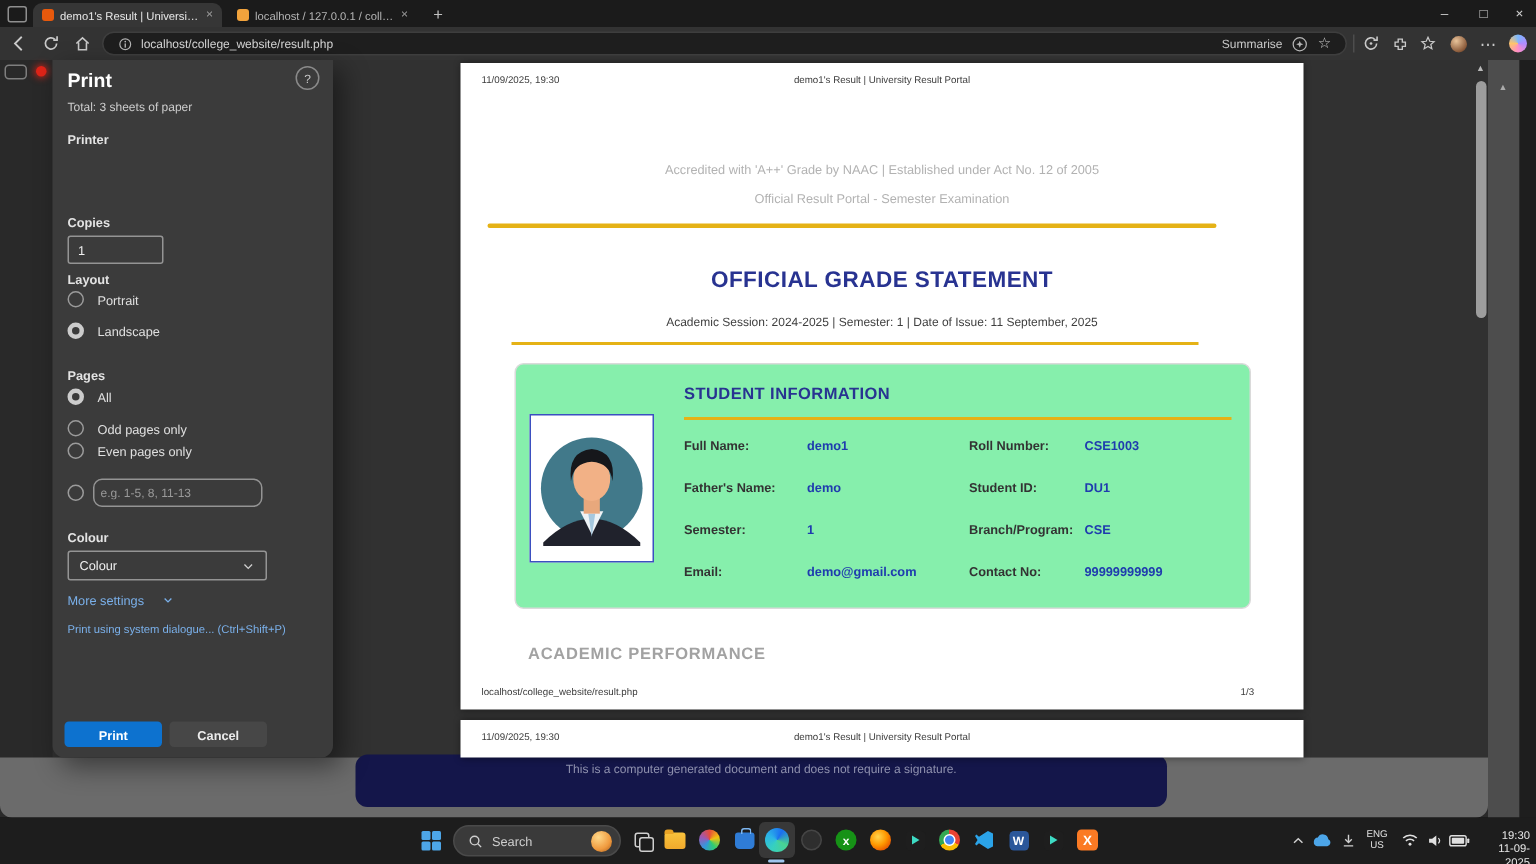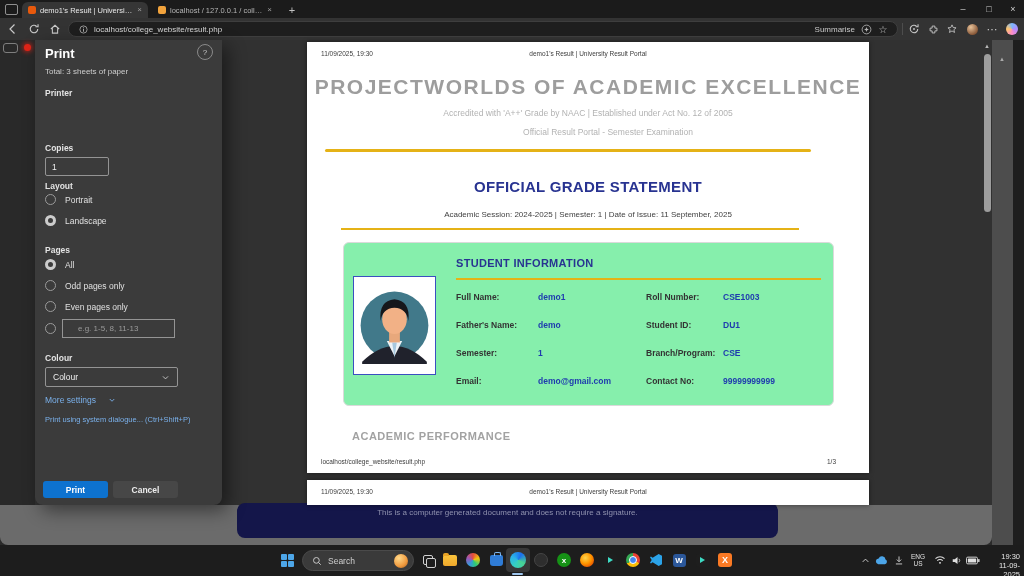--- a/index.html
+++ b/index.html
@@ -53,38 +53,38 @@
   .pd-help{left:162px;top:4px;width:14px;height:14px;border:1px solid #8a8a8a;border-radius:50%;display:flex;align-items:center;justify-content:center;font-size:8px;color:#c9c9c9;}
   .pd-total{left:10px;top:27px;font-size:8px;color:#cdcdcd;}
   .pd-label{left:10px;font-size:8.5px;font-weight:bold;color:#e3e3e3;}
   .pd-select{left:10px;width:133px;height:20px;border:1px solid #949494;border-radius:2px;background:#3b3b3b;display:flex;align-items:center;padding:0 7px;box-sizing:border-box;justify-content:space-between;}
   .pd-select span{font-size:8.5px;color:#f0f0f0;}
   .pd-input{left:10px;width:64px;height:19px;border:1px solid #949494;border-radius:2px;background:#3b3b3b;color:#f0f0f0;font-size:8.5px;padding:0 6px;box-sizing:border-box;font-family:"Liberation Sans",sans-serif;}
   .radio-row{left:10px;display:flex;align-items:center;gap:9px;}
   .radio{width:11px;height:11px;border:1px solid #9b9b9b;border-radius:50%;box-sizing:border-box;flex:none;}
   .radio.sel{border:3.5px solid #cccccc;}
   .radio-row .rlab{font-size:8.5px;color:#e0e0e0;}
-  .pages-input{left:27px;width:113px;height:19px;border:1px solid #949494;border-radius:0;background:#3b3b3b;color:#cfcfcf;font-size:8px;padding:0 15px;box-sizing:border-box;font-family:"Liberation Sans",sans-serif;}
+  .pages-input{left:27px;width:113px;height:19px;border:1px solid #949494;border-radius:6px;background:#3b3b3b;color:#cfcfcf;font-size:8px;padding:0 4px;box-sizing:border-box;font-family:"Liberation Sans",sans-serif;}
   .pages-input::placeholder{color:#9a9a9a;}
   .pd-link{left:10px;font-size:8.5px;color:#7ab0ea;display:flex;align-items:center;gap:12px;}
   .pd-link2{left:10px;font-size:7.5px;color:#7ab0ea;white-space:nowrap;}
   .btn{top:441px;width:65px;height:17px;border-radius:3px;display:flex;align-items:center;justify-content:center;font-size:8.5px;font-weight:bold;}
   .btn-print{left:8px;background:#0d72cf;color:#ffffff;}
   .btn-cancel{left:78px;background:#474747;color:#ececec;}
 
   
   .sheet{left:307px;width:562px;background:#ffffff;box-shadow:0 0 5px rgba(0,0,0,.45);}
   #sheet1{top:2px;height:431px;}
   #sheet2{top:440px;height:25px;}
   .ph{font-size:6.5px;color:#3c3c3c;white-space:nowrap;}
   .ph-date{left:14px;top:8px;}
   .ph-center{left:0;top:8px;width:562px;text-align:center;}
   .uni-name{left:0;top:33px;width:562px;text-align:center;font-size:21px;font-weight:bold;color:#9d9d9d;letter-spacing:1.5px;}
   .accred{left:0;top:66px;width:562px;text-align:center;font-size:8.5px;color:#b2b2b2;}
-  .portal{left:0;top:85px;width:562px;text-align:center;font-size:8.5px;color:#b2b2b2;padding-left:20px;}
+  .portal{left:0;top:85px;width:562px;text-align:center;font-size:8.5px;color:#b2b2b2;}
   .gold-thick{left:18px;top:107px;width:486px;height:3px;background:#e5b216;border-radius:2px;}
   .stmt{left:0;top:136px;width:562px;text-align:center;font-size:15px;font-weight:bold;color:#283391;letter-spacing:.3px;}
   .session{left:0;top:168px;width:562px;text-align:center;font-size:8px;color:#3f3f3f;}
   .gold-thin{left:34px;top:186px;width:458px;height:1.5px;background:#e5b216;}
   .card{left:36px;top:200px;width:491px;height:164px;border:1px solid #dadada;border-radius:6px;background:#86efac;box-sizing:border-box;}
   .photo{left:9px;top:33px;width:83px;height:99px;border:1px solid #3b4fc0;background:#fff;padding:2px;box-sizing:border-box;}
   .photo svg{width:100%;height:100%;display:block;}
   .si-title{left:112px;top:14px;font-size:11px;font-weight:bold;color:#283391;letter-spacing:.3px;}
   .si-line{left:112px;top:35px;width:365px;height:2px;background:#e5b216;}
   .si-row{left:0;width:491px;height:12px;}
@@ -224,21 +224,20 @@
     <div class="abs" id="pagedim"></div>
     <div class="abs" id="banner">This is a computer generated document and does not require a signature.</div>
     <div class="abs" id="oscroll">
       <div class="abs sarr">▲</div>
     </div>
     <div class="abs" id="oedge"></div>
 
     <div class="abs sheet" id="sheet1">
       <div class="abs ph ph-date">11/09/2025, 19:30</div>
       <div class="abs ph ph-center">demo1's Result | University Result Portal</div>
-      <div class="abs uni-name">PROJECTWORLDS OF ACADEMIC EXCELLENCE</div>
       <div class="abs accred">Accredited with 'A++' Grade by NAAC | Established under Act No. 12 of 2005</div>
       <div class="abs portal">Official Result Portal - Semester Examination</div>
       <div class="abs gold-thick"></div>
       <div class="abs stmt">OFFICIAL GRADE STATEMENT</div>
       <div class="abs session">Academic Session: 2024-2025 | Semester: 1 | Date of Issue: 11 September, 2025</div>
       <div class="abs gold-thin"></div>
 
       <div class="abs card">
         <div class="abs photo">
           <svg viewBox="0 0 100 100">
@@ -316,21 +315,21 @@
 
       <div class="abs pd-label" style="top:205px;">Pages</div>
       <div class="abs radio-row" style="top:219px;">
         <span class="radio sel"></span>
         <span class="rlab">All</span>
       </div>
       <div class="abs radio-row" style="top:240px;">
         <span class="radio"></span>
         <span class="rlab">Odd pages only</span>
       </div>
-      <div class="abs radio-row" style="top:261px;">
+      <div class="abs radio-row" style="top:255px;">
         <span class="radio"></span>
         <span class="rlab">Even pages only</span>
       </div>
       <div class="abs radio-row" style="top:283px;">
         <span class="radio"></span>
       </div>
       <input class="abs pages-input" style="top: 279px;" placeholder="e.g. 1-5, 8, 11-13">
 
       <div class="abs pd-label" style="top:313px;">Colour</div>
       <div class="abs pd-select" style="top:327px;">

